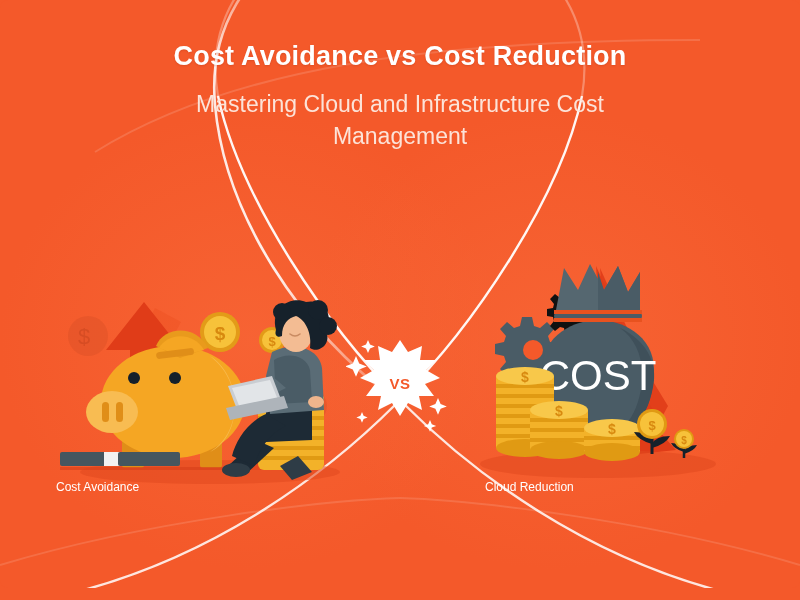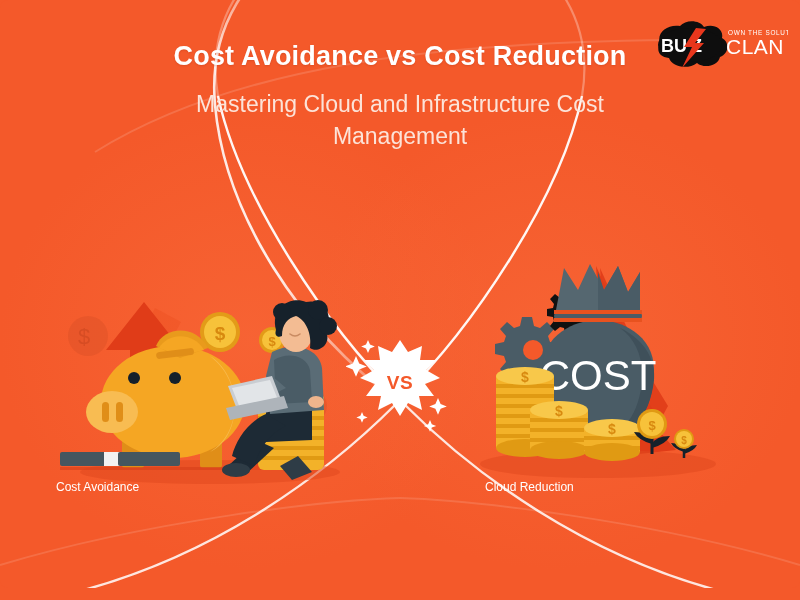--- a/index.html
+++ b/index.html
@@ -36,21 +36,21 @@
     width:260px;z-index:45;
   }
   .col-label.left{left:56px;}
   .col-label.right{left:485px;}
 
   
   .vs-wrap{position:absolute;left:346px;top:326px;width:108px;height:112px;z-index:50;}
   .vs-text{
     position:absolute;left:0;top:0;width:108px;height:112px;
     display:flex;align-items:center;justify-content:center;
-    color:#F4592A;font-size:19px;font-weight:bold;letter-spacing:.5px;
+    color:#F4592A;font-size:15px;font-weight:bold;letter-spacing:.5px;
     padding-top:2px;box-sizing:border-box;
   }
 
   .art{position:absolute;z-index:30;}
 </style>
 </head>
 <body>
 
 <div id="stage">
 
@@ -87,40 +87,20 @@
     <path d="M 95 152 C 230 68 430 40 700 40" fill="none" stroke="#ffffff" stroke-opacity="0.14" stroke-width="2"></path>
     <path d="M 0 565 C 150 520 330 500 400 498" fill="none" stroke="#ffffff" stroke-opacity="0.13" stroke-width="2"></path>
     <path d="M 800 565 C 650 520 470 500 400 498" fill="none" stroke="#ffffff" stroke-opacity="0.13" stroke-width="2"></path>
   </svg>
 
   <div class="header">
     <div class="title">Cost Avoidance vs Cost Reduction</div>
     <div class="subtitle">Mastering Cloud and Infrastructure Cost Management</div>
   </div>
 
-  <div class="logo">
-    <svg width="136" height="52" viewBox="0 0 136 52">
-
-      <g>
-        <path d="M8 24 C 4 12 16 4 28 6 C 34 -1 48 0 52 7 C 62 3 72 9 70 18
-                 C 78 22 77 34 68 37 C 66 46 52 49 45 43 C 36 50 20 47 17 38
-                 C 7 37 4 30 8 24 Z" fill="#0E0E0E"></path>
-        <ellipse cx="38" cy="25" rx="32" ry="17" fill="#0E0E0E"></ellipse>
-      </g>
-
-      <text x="9" y="32" font-family="Liberation Sans, sans-serif" font-size="18" font-weight="bold" fill="#ffffff">BU</text>
-      <text x="39" y="32" font-family="Liberation Sans, sans-serif" font-size="18" font-weight="bold" fill="#ffffff">Z</text>
-
-      <path d="M44 8 L32 27 L40 27 L30 48 L52 23 L43 23 L54 9 Z" fill="#E8361C"></path>
-
-      <text x="74" y="34" font-family="Liberation Sans, sans-serif" font-size="21" fill="#ffffff" letter-spacing="0.5">CLAN</text>
-
-      <text x="76" y="15" font-family="Liberation Sans, sans-serif" font-size="6.4" fill="#ffffff" letter-spacing="0.7">OWN THE SOLUTION</text>
-    </svg>
-  </div>
 
   <svg class="art" style="left:60px;top:290px;" width="290" height="200" viewBox="0 0 290 200">
 
     <g opacity="0.11" fill="#8A2A10">
       <circle cx="28" cy="46" r="20"></circle>
       <circle cx="228" cy="30" r="14"></circle>
       <circle cx="250" cy="116" r="17"></circle>
     </g>
     <text x="18" y="54" font-size="22" fill="#C2411C" opacity="0.45" font-family="Liberation Sans, sans-serif">$</text>
     <path d="M95 18 l26 14 -14 26 -26 -14 z" fill="#E8491C" opacity="0.30"></path>

